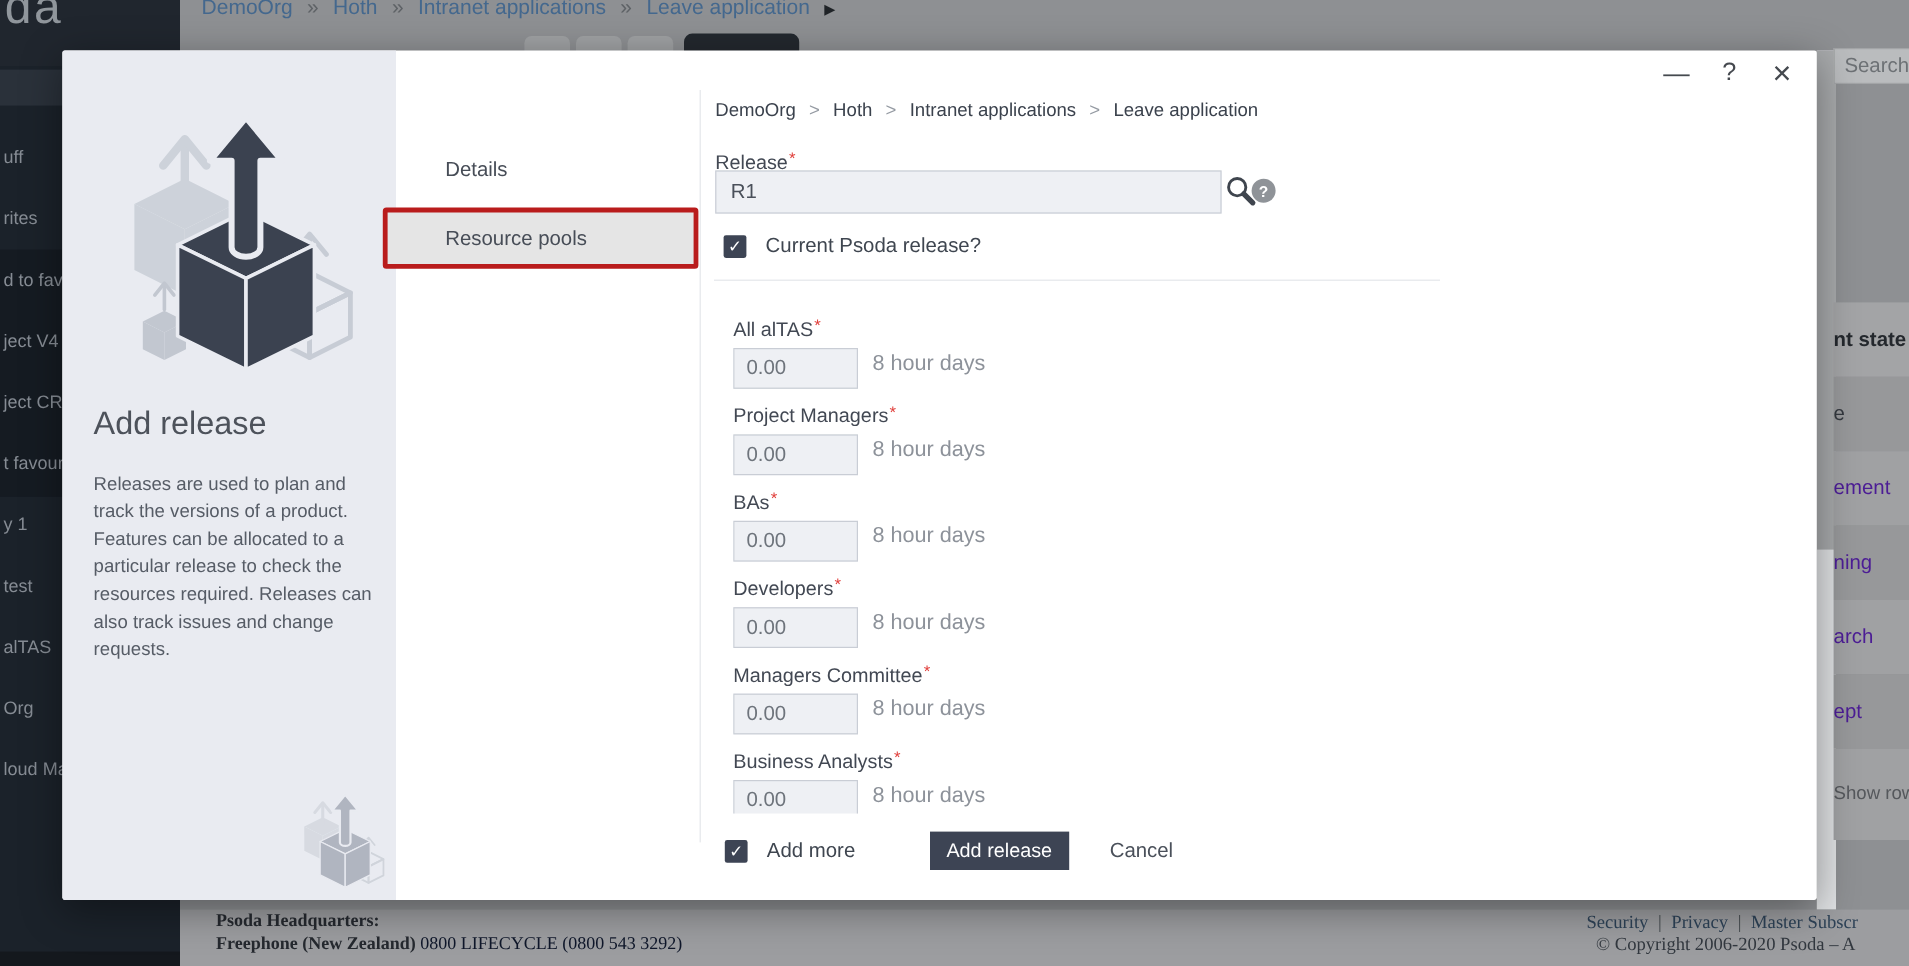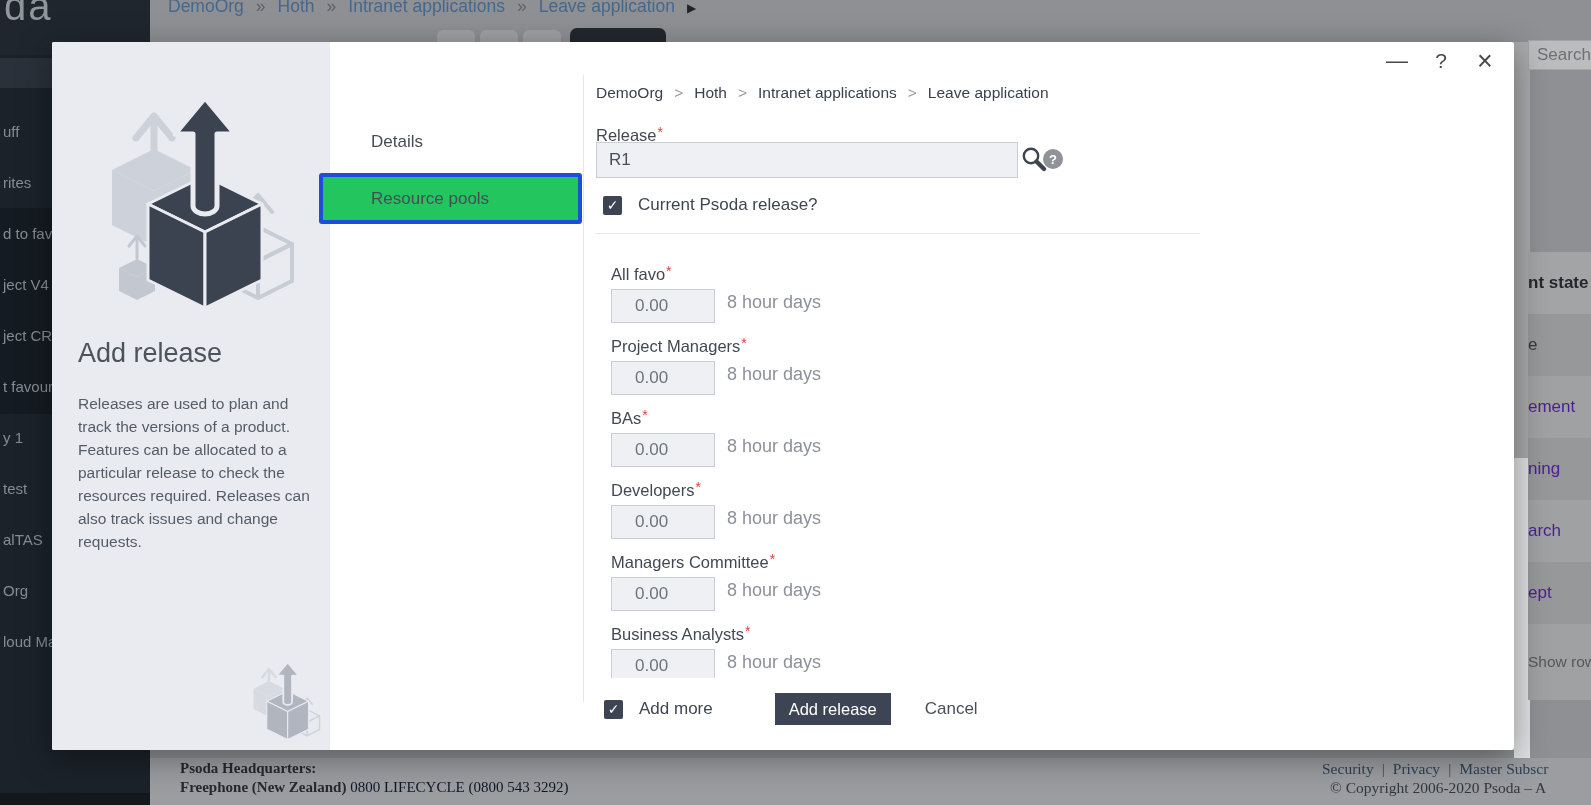--- a/index.html
+++ b/index.html
@@ -44,21 +44,21 @@
     position:absolute; left:52px; top:42px; width:1462px; height:708px;
     background:#ffffff; border-radius:2px; box-shadow:0 8px 34px rgba(0,0,0,.38);
   }
   .panel { position:absolute; left:0; top:0; width:278px; height:708px; background:#e9ebf1; border-radius:2px 0 0 2px; }
   .panel-title { position:absolute; left:26px; top:296px; font-size:27px; font-weight:500; color:#4d525b; }
   .panel-desc { position:absolute; left:26px; top:350px; width:240px; font-size:15.5px; line-height:23px; color:#565c66; }
   .panel-watermark { position:absolute; left:193px; top:616px; opacity:.85; }
   .illus { position:absolute; left:38px; top:44px; }
   
   .nav-item { position:absolute; left:319px; width:180px; font-size:17px; color:#474d57; cursor:pointer; }
-  .nav-active-box { position:absolute; left:267px; top:131px; width:263px; height:51px; background:#22c55e; border:4px solid #1d4ed8; border-radius:3px; z-index:2;padding-left:27px; }
+  .nav-active-box { position:absolute; left:267px; top:131px; width:263px; height:51px; background:#e5e5e5; border:4px solid #b91c1c; border-radius:3px; z-index:2;padding-left:27px; }
   .nav-active-label { position:absolute; left:48px; top:12px; font-size:17px; color:#474d57; }
   .vdivider { position:absolute; left:531px; top:33px; width:1px; height:627px; background:#e4e6ea; }
   
   .win-controls { position:absolute; right:14px; top:4px; display:flex; gap:14px; z-index:3; }
   .win-btn { width:30px; height:30px; display:flex; align-items:center; justify-content:center; color:#45494f; cursor:pointer; }
   .win-min { font-size:22px; } .win-help { font-size:21px; } .win-close { font-size:27px; font-weight:300; }
   
   .content { position:absolute; left:543px; top:0; width:919px; height:708px; }
   .m-breadcrumb { position:absolute; left:1px; top:42px; display:flex; gap:11px; align-items:baseline; font-size:15.5px; }
   .m-crumb { color:#3b424d; cursor:pointer; }
@@ -68,21 +68,21 @@
   .release-label { position:absolute; left:1px; top:82px; }
   .release-input { position:absolute; left:1px; top:100px; width:422px; height:36px; background:#eef0f4; border:1px solid #c9cdd5; padding-left:12px; font-size:17px; color:#4a505a; font-family:"Liberation Sans", sans-serif; }
   .mag-icon { position:absolute; left:426px; top:104px; cursor:pointer; }
   .q-icon { position:absolute; left:448px; top:107px; width:20px; height:20px; border-radius:50%; background:#8f9398; color:#fff; font-size:13px; font-weight:bold; display:flex; align-items:center; justify-content:center; cursor:pointer; }
   .checkbox { width:19px; height:19px; background:#3d4454; border-radius:2px; color:#fff; font-size:14px; display:flex; align-items:center; justify-content:center; cursor:pointer; flex:none; }
   .current-row { position:absolute; left:8px; top:153px; display:flex; gap:16px; align-items:center; }
   .current-label { font-size:17px; color:#3f4650; }
   .hdivider { position:absolute; left:0; top:191px; width:605px; height:1px; background:#e4e6ea; }
   .fields-viewport { position:absolute; left:16px; top:212px; width:600px; height:424px; overflow:hidden; }
   .f-row { position:absolute; left:0; width:600px; }
-  .f-input { display:block; margin-top:5px; width:104px; height:34px; background:#eef0f4; border:1px solid #c9cdd5; padding-left:23px; font-size:17px; color:#6e747c; font-family:"Liberation Sans", sans-serif; }
+  .f-input { display:block; margin-top:5px; width:104px; height:34px; background:#eef0f4; border:1px solid #c9cdd5; padding-left:10px; font-size:17px; color:#6e747c; font-family:"Liberation Sans", sans-serif; }
   .f-unit { position:absolute; left:116px; top:29px; font-size:18px; color:#8d929a; }
   .actions { position:absolute; left:9px; top:651px; display:flex; align-items:center; }
   .addmore-label { margin-left:16px; font-size:17px; color:#3f4650; }
   .submit-btn { margin-left:62px; width:116px; height:32px; background:#3d4454; color:#fff; font-size:16.5px; border:none; cursor:pointer; font-family:"Liberation Sans", sans-serif; }
   .cancel-btn { margin-left:34px; font-size:17px; color:#4a505a; cursor:pointer; }
 </style>
 </head>
 <body>
 
 <div class="screen">
@@ -269,21 +269,21 @@
         <div class="checkbox">
             <span>✓</span>
           </div>
         <div class="current-label">Current Psoda release?</div>
       </div>
 
       <div class="hdivider"></div>
 
       <div class="fields-viewport">
         <div class="f-row" style="top:9px">
-          <div class="field-label"><span>All favo</span><span class="req">*</span></div>
+          <div class="field-label"><span>All alTAS</span><span class="req">*</span></div>
           <input class="f-input" type="text" value="0.00" style="">
           <span class="f-unit">8 hour days</span>
         </div>
         <div class="f-row" style="top:81px">
           <div class="field-label"><span>Project Managers</span><span class="req">*</span></div>
           <input class="f-input" type="text" value="0.00" style="">
           <span class="f-unit">8 hour days</span>
         </div>
         <div class="f-row" style="top:153px">
           <div class="field-label"><span>BAs</span><span class="req">*</span></div>

